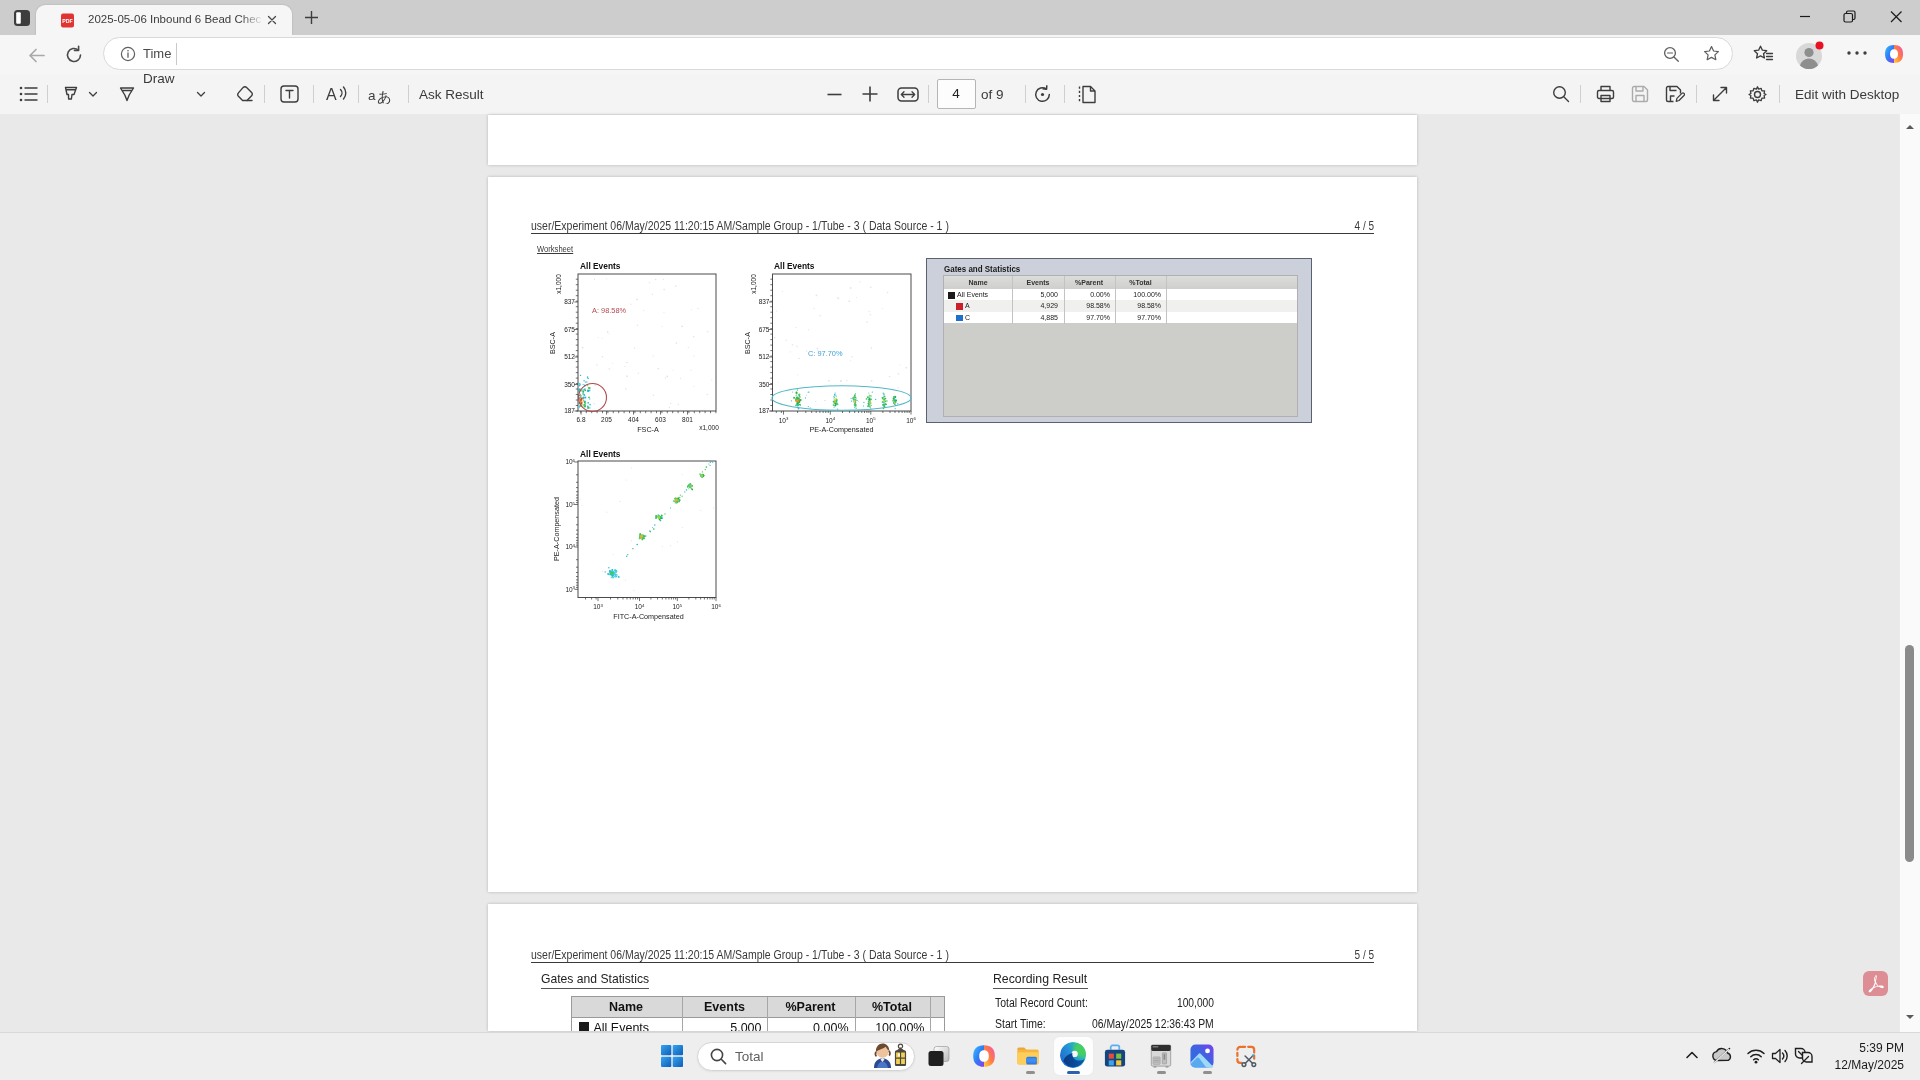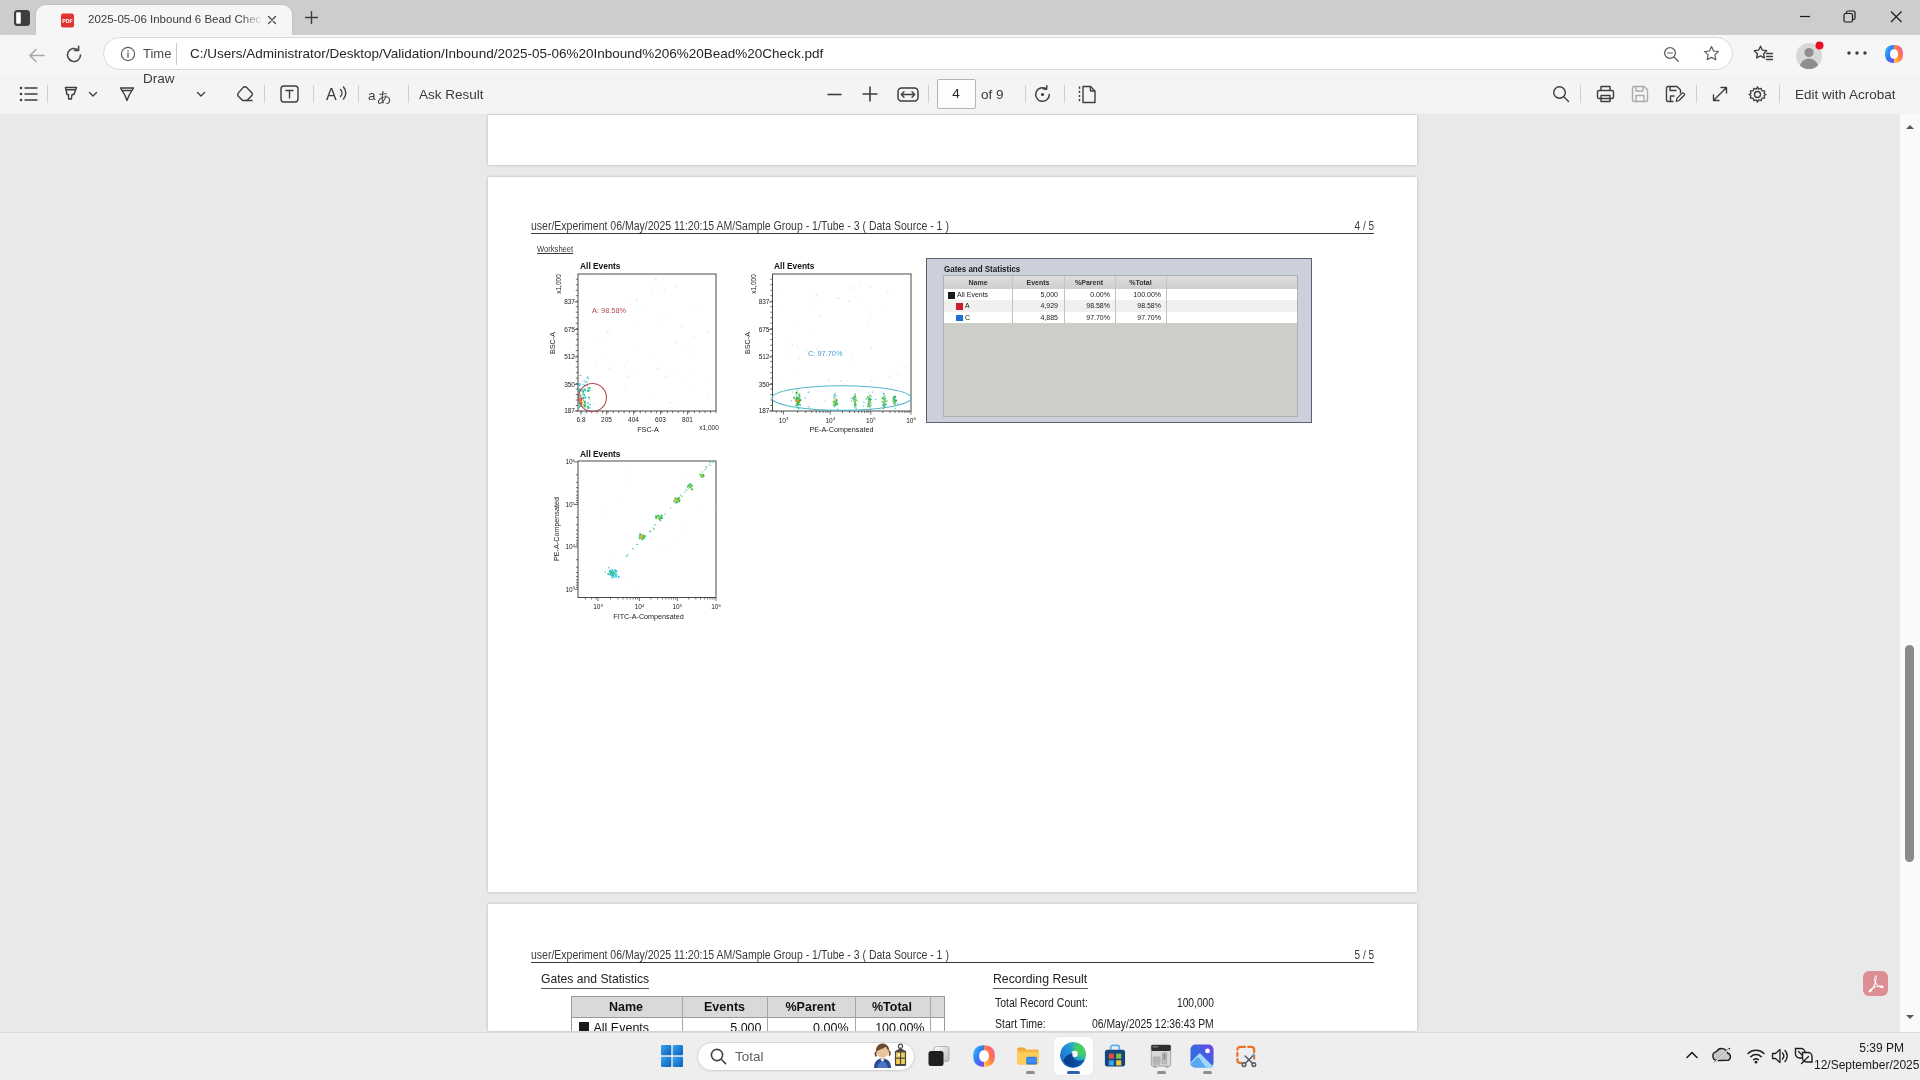--- a/index.html
+++ b/index.html
@@ -74,21 +74,20 @@
   </svg>
   <div id="urlpill">
 
     <svg class="abs" style="left:16px;top:8px" width="16" height="16" viewBox="0 0 16 16">
       <circle cx="8" cy="8" r="6.6" fill="none" stroke="#5f5f5f" stroke-width="1.2"></circle>
       <path d="M8 7 V11.2" stroke="#5f5f5f" stroke-width="1.3" stroke-linecap="round"></path>
       <circle cx="8" cy="4.8" r="0.8" fill="#5f5f5f"></circle>
     </svg>
     <div class="abs" style="left:39px;top:8px;font-size:13px;color:#4a4a4a">Time</div>
     <div class="abs" style="left:72px;top:5px;width:1px;height:22px;background:#c9c9c9"></div>
-    <div class="abs" style="left:86px;top:8px;font-size:13.5px;color:#262626;white-space:nowrap">C:/Users/Administrator/Desktop/Validation/Inbound/2025-05-06%20Inbound%206%20Bead%20Check.pdf</div>
 
     <svg class="abs" style="left:1559px;top:8px" width="17" height="17" viewBox="0 0 17 17">
       <circle cx="7" cy="7" r="5.4" fill="none" stroke="#5f5f5f" stroke-width="1.3"></circle>
       <path d="M11.2 11.2 L15.3 15.3" stroke="#5f5f5f" stroke-width="1.3" stroke-linecap="round"></path>
       <path d="M4.5 7 H9.5" stroke="#5f5f5f" stroke-width="1.2" stroke-linecap="round"></path>
     </svg>
 
     <svg class="abs" style="left:1599px;top:7px" width="17" height="17" viewBox="0 0 17 17">
       <path d="M8.5 1.6 L10.6 6 L15.4 6.6 L11.9 9.9 L12.8 14.7 L8.5 12.4 L4.2 14.7 L5.1 9.9 L1.6 6.6 L6.4 6 Z" fill="none" stroke="#5f5f5f" stroke-width="1.25" stroke-linejoin="round"></path>
     </svg>
@@ -236,21 +235,21 @@
 
 <svg class="abs" style="left:1711px;top:85px" width="18" height="18" viewBox="0 0 18 18">
   <path d="M2.5 15.5 L15.5 2.5 M10 2.5 H15.5 V8 M8 15.5 H2.5 V10" fill="none" stroke="#3d3d3d" stroke-width="1.4" stroke-linecap="round" stroke-linejoin="round"></path>
 </svg>
 
 <svg class="abs" style="left:1748px;top:85px" width="19" height="19" viewBox="0 0 19 19">
   <circle cx="9.5" cy="9.5" r="3" fill="none" stroke="#3d3d3d" stroke-width="1.4"></circle>
   <path d="M9.5 1.8 L10.6 4.1 L13.1 3.3 L13.9 5.9 L16.6 5.9 L16.1 8.5 L18 9.5 L16.1 10.5 L16.6 13.1 L13.9 13.1 L13.1 15.7 L10.6 14.9 L9.5 17.2 L8.4 14.9 L5.9 15.7 L5.1 13.1 L2.4 13.1 L2.9 10.5 L1 9.5 L2.9 8.5 L2.4 5.9 L5.1 5.9 L5.9 3.3 L8.4 4.1 Z" fill="none" stroke="#3d3d3d" stroke-width="1.3" stroke-linejoin="round"></path>
 </svg>
 <div class="tsep" style="left:1779px"></div>
-<div class="abs tootext" style="left:1795px;top:87px">Edit with Acrobat</div>
+<div class="abs tootext" style="left:1795px;top:87px">Edit with Desktop</div>
 
 <div id="content"></div>
 <div class="page" style="top:115px;height:50px"></div>
 <div class="page" style="top:177px;height:715px"></div>
 <div class="page" style="top:904px;height:127px"></div>
 
 <div class="hdr" style="left:531px;top:219px">user/Experiment 06/May/2025 11:20:15 AM/Sample Group - 1/Tube - 3 ( Data Source - 1 )</div>
 <div class="hdrR" style="left:1346px;top:219px;width:28px;text-align:right">4 / 5</div>
 <div class="abs" style="left:531px;top:233px;width:843px;height:1.4px;background:#3a3a3a"></div>
 <div class="abs" style="left:537px;top:243px;font-size:9.5px;color:#3a3a3a;text-decoration:underline;transform-origin:0 0;transform:scaleX(.8)">Worksheet</div>
@@ -1464,13 +1463,13 @@
 <svg class="abs" style="left:1771px;top:1048px" width="19" height="16" viewBox="0 0 19 16">
   <path d="M1.5 5.5 h3 L9 1.5 v13 L4.5 10.5 h-3 z" fill="none" stroke="#1f1f1f" stroke-width="1.3" stroke-linejoin="round"></path>
   <path d="M11.5 5 a4.5 4.5 0 0 1 0 6 M14 2.5 a8 8 0 0 1 0 11" fill="none" stroke="#1f1f1f" stroke-width="1.4" stroke-linecap="round"></path>
 </svg>
 <svg class="abs" style="left:1794px;top:1046px" width="20" height="19" viewBox="0 0 20 19">
   <path d="M1.5 2.5 h5.5 a4 4 0 0 1 4 4 v5.5 h-5.5 a4 4 0 0 1 -4 -4 z" fill="#efefef" stroke="#1f1f1f" stroke-width="1.4"></path>
   <path d="M8.5 6.5 h5.5 a4 4 0 0 1 4 4 v5.5 h-5.5 a4 4 0 0 1 -4 -4 z" fill="#efefef" stroke="#1f1f1f" stroke-width="1.4"></path>
   <path d="M4.5 5.5 L8.5 9.5 M14.5 10.5 L10 15 M10 15 L7.5 17.5" stroke="#1f1f1f" stroke-width="1.3" stroke-linecap="round"></path>
 </svg>
 <div class="abs" style="right:16px;top:1041px;width:70px;text-align:right;font-size:12px;color:#1a1a1a">5:39 PM</div>
-<div class="abs" style="right:16px;top:1058px;width:90px;text-align:right;font-size:12px;color:#1a1a1a">12/September/2025</div>
+<div class="abs" style="right:16px;top:1058px;width:90px;text-align:right;font-size:12px;color:#1a1a1a">12/May/2025</div>
 
 </body></html>

